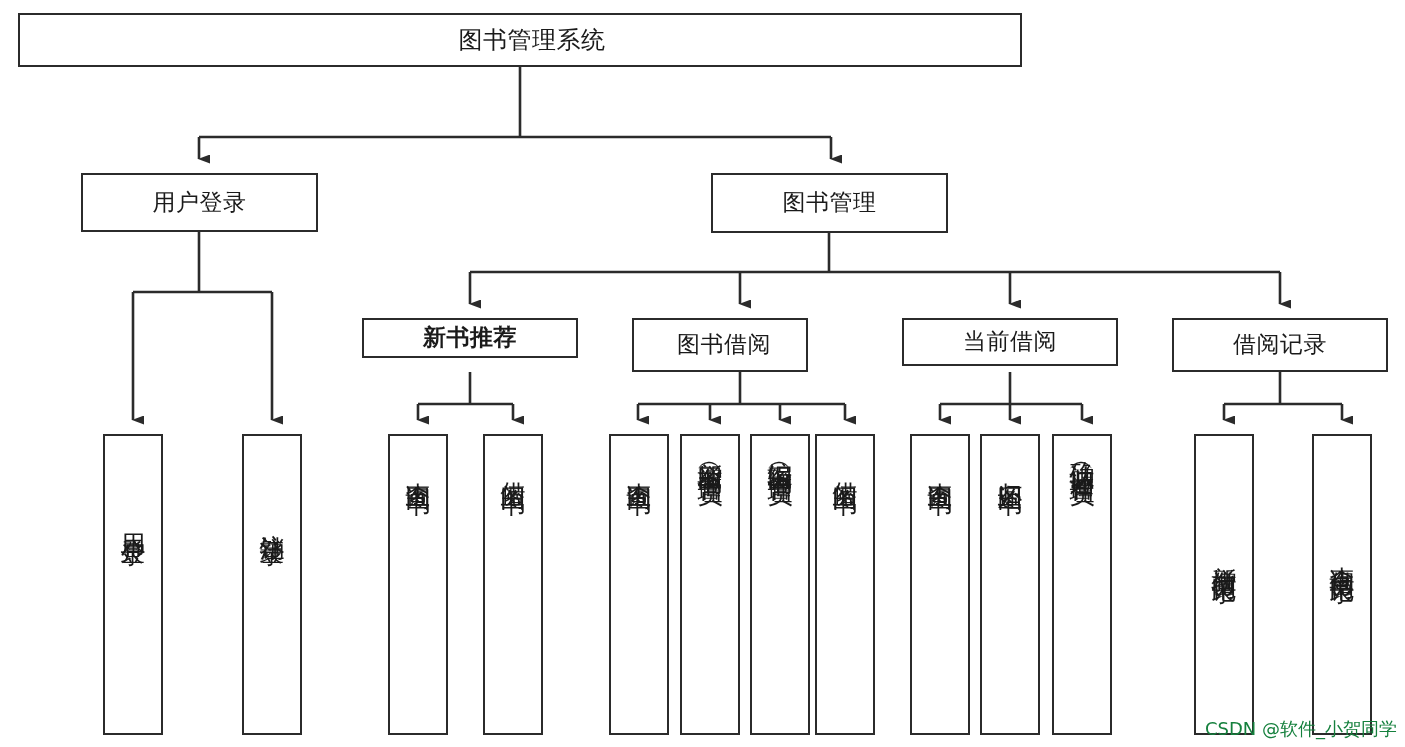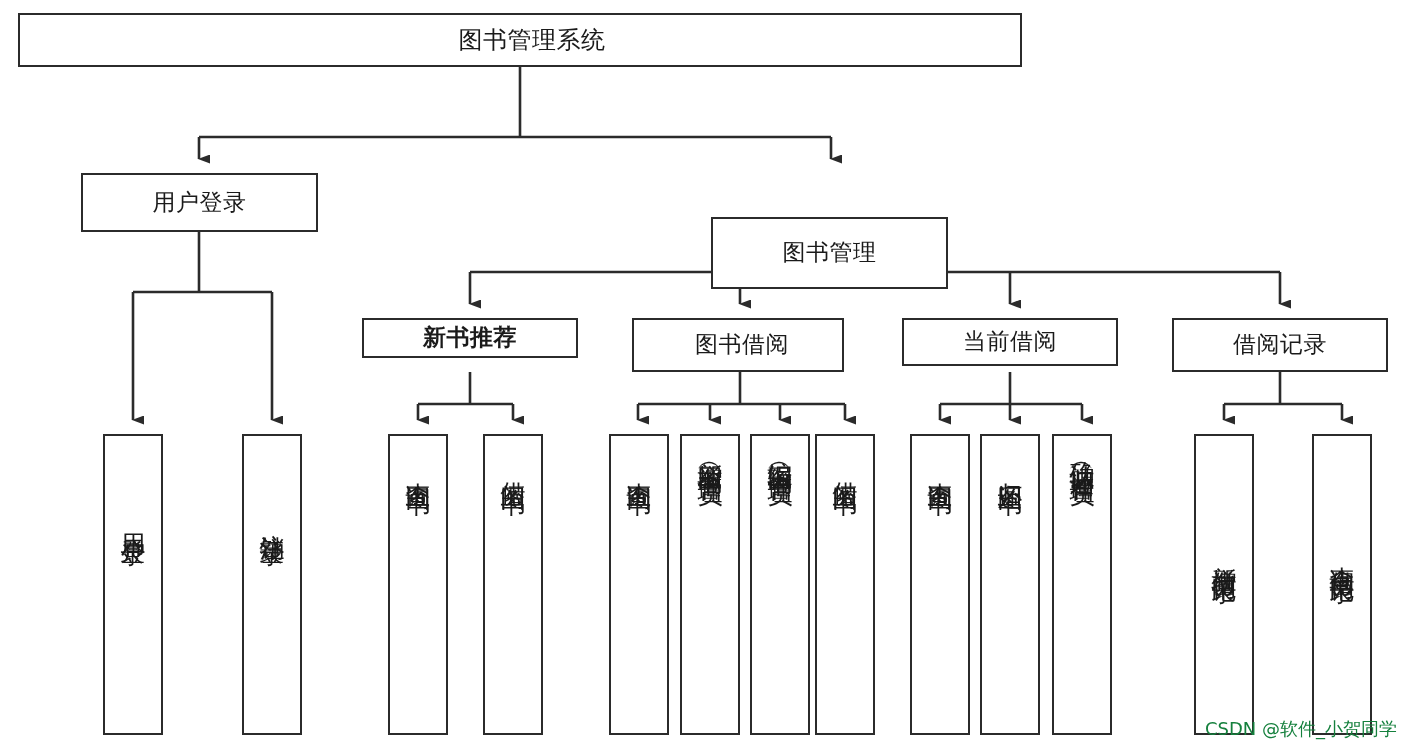--- a/index.html
+++ b/index.html
@@ -137,28 +137,28 @@
     </g>
   </svg>
 
   <div class="node h root" style="left:18px; top:13px; width:1004px; height:54px;padding-left:24px;">
     <span class="label">图书管理系统</span>
   </div>
 
   <div class="node h" style="left:81px; top:173px; width:237px; height:59px;">
     <span class="label">用户登录</span>
   </div>
-  <div class="node h" style="left:711px; top:173px; width:237px; height:72px;margin-top:44px;">
+  <div class="node h" style="left:711px; top:173px; width:237px; height:60px;">
     <span class="label">图书管理</span>
   </div>
 
   <div class="node h" style="left:362px; top:318px; width:216px; height:40px;font-weight:bold;">
     <span class="label">新书推荐</span>
   </div>
-  <div class="node h" style="left:632px; top:318px; width:212px; height:54px;padding-left:8px;">
+  <div class="node h" style="left:632px; top:318px; width:176px; height:54px;padding-left:8px;">
     <span class="label">图书借阅</span>
   </div>
   <div class="node h" style="left:902px; top:318px; width:216px; height:48px;">
     <span class="label">当前借阅</span>
   </div>
   <div class="node h" style="left:1172px; top:318px; width:216px; height:54px;">
     <span class="label">借阅记录</span>
   </div>
 
   <div class="node v mid" style="left:103px; top:434px; width:60px; height:301px;">

